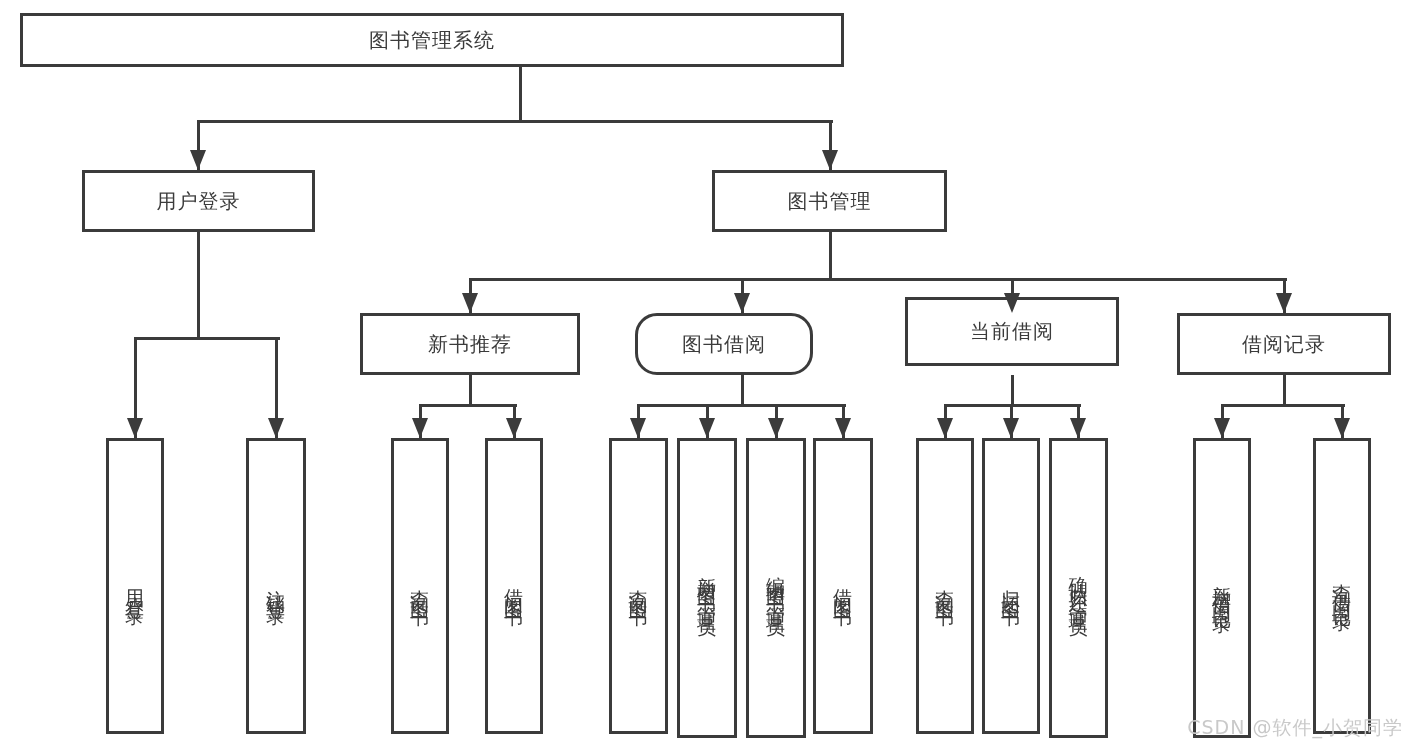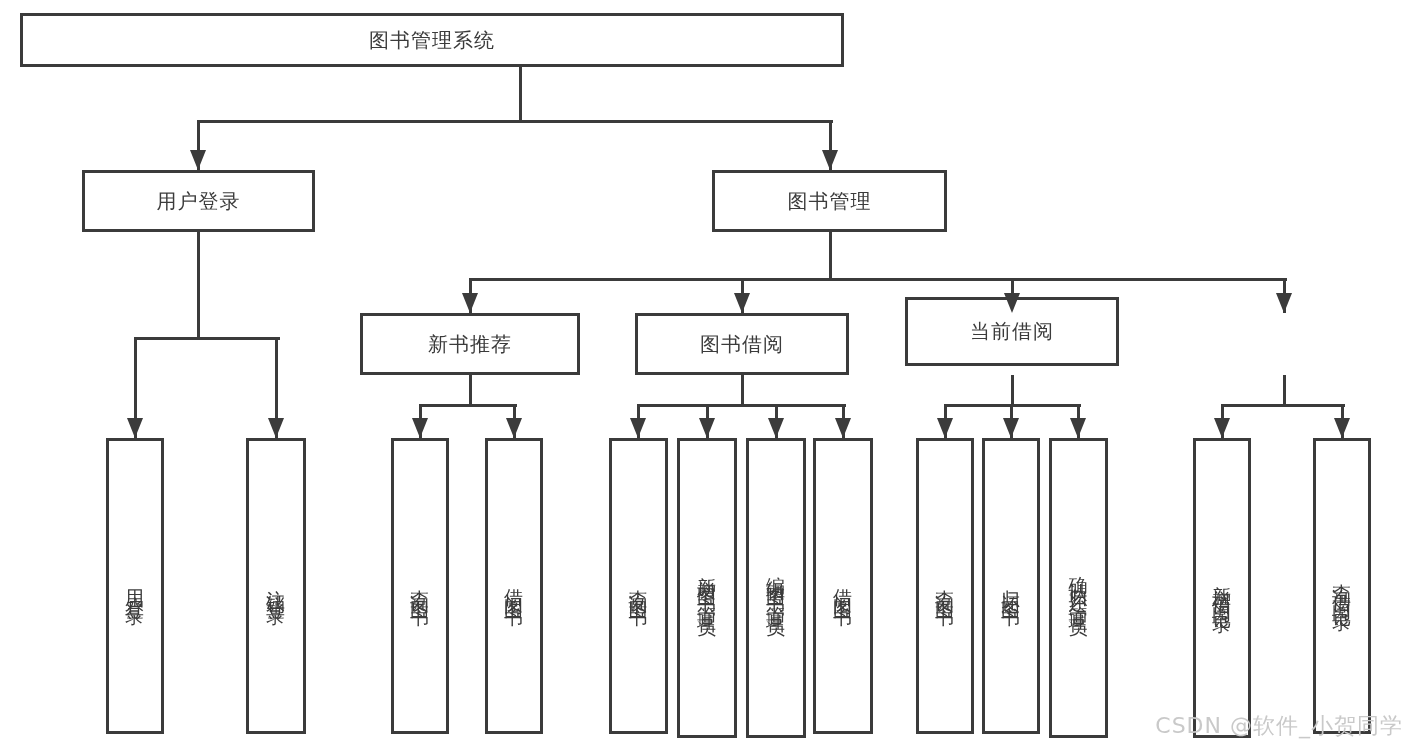--- a/index.html
+++ b/index.html
@@ -9,21 +9,21 @@
   .line { position:absolute; background:var(--line); z-index:1; }
   .arrow { position:absolute; width:0; height:0;
            border-left:8px solid transparent; border-right:8px solid transparent;
            border-top:20px solid var(--line); z-index:3; }
   .node { position:absolute; border:3px solid var(--line); background:var(--boxfill);
           display:flex; align-items:center; justify-content:center;
           color:var(--text); z-index:2; }
   .node .lbl { font-size:20px; letter-spacing:1px; white-space:nowrap; }
   .node.vertical .lbl { writing-mode:vertical-rl; text-orientation:mixed;
           font-size:19px; letter-spacing:6px; line-height:1; }
-  .watermark { position:absolute; right:2px; bottom:6px; font-size:22px;
+  .watermark { position:absolute; right:2px; bottom:6px; font-size:19px;
           color:var(--wm); z-index:5; letter-spacing:1px; white-space:nowrap; }
 </style>
 </head>
 <body>
 
 <div id="canvas">
   <div class="watermark">CSDN @软件_小贺同学</div>
 <div class="line" style="left: 519px; top: 67px; width: 3px; height: 55px;"></div>
     <div class="line" style="left: 197px; top: 120px; width: 636px; height: 3px;"></div>
     <div class="line" style="left: 197px; top: 120px; width: 3px; height: 50px;"></div>
@@ -81,25 +81,28 @@
     </div>
     <div class="node" style="left: 82px; top: 170px; width: 233px; height: 62px;">
       <span class="lbl">用户登录</span>
     </div>
     <div class="node" style="left: 360px; top: 313px; width: 220px; height: 62px;">
       <span class="lbl">新书推荐</span>
     </div>
     <div class="node" style="left: 712px; top: 170px; width: 235px; height: 62px;">
       <span class="lbl">图书管理</span>
     </div>
-    <div class="node" style="left: 635px; top: 313px; width: 214px; height: 62px;">
+    <div class="node" style="left: 635px; top: 313px; width: 178px; height: 62px; border-radius: 22px;">
       <span class="lbl">图书借阅</span>
     </div>
     <div class="node" style="left: 905px; top: 297px; width: 214px; height: 69px;">
       <span class="lbl">当前借阅</span>
+    </div>
+    <div class="node" style="left: 1177px; top: 313px; width: 214px; height: 62px;">
+      <span class="lbl">借阅记录</span>
     </div>
     <div class="node vertical" style="left: 106px; top: 438px; width: 58px; height: 296px;">
       <span class="lbl">用户登录</span>
     </div>
     <div class="node vertical" style="left: 246px; top: 438px; width: 60px; height: 296px;">
       <span class="lbl">注销登录</span>
     </div>
     <div class="node vertical" style="left: 391px; top: 438px; width: 58px; height: 296px;">
       <span class="lbl">查询图书</span>
     </div>

